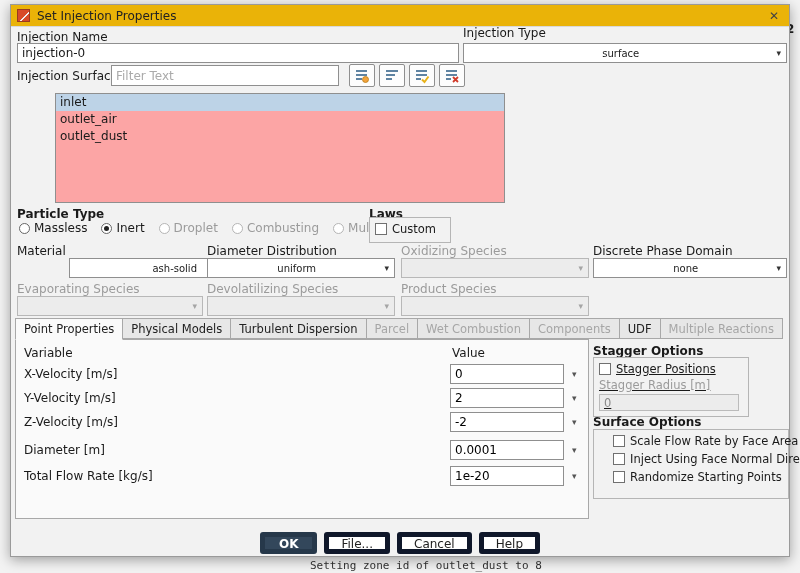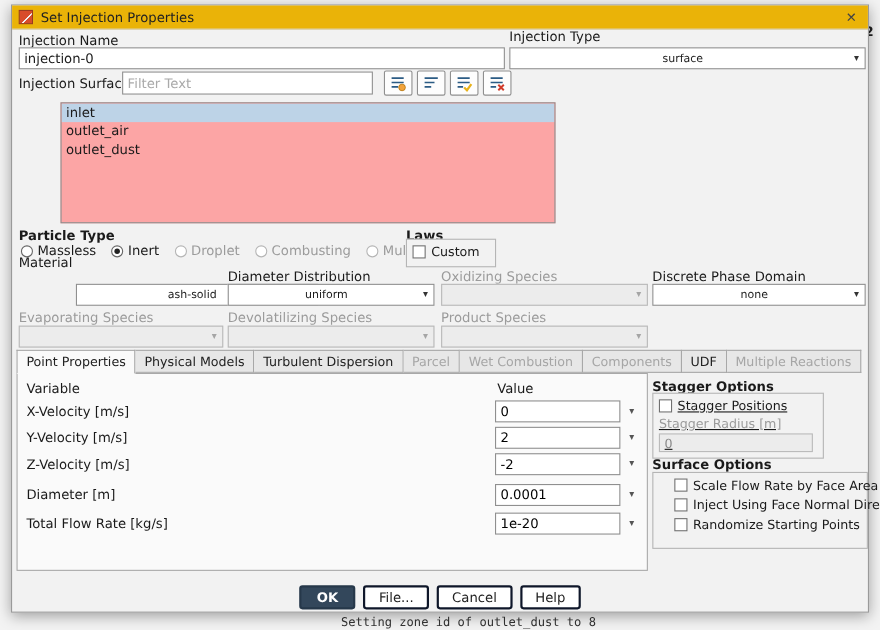--- a/index.html
+++ b/index.html
@@ -57,21 +57,21 @@
   .tabframe { position:absolute; left:4px; top:334px; width:574px; height:180px; background:#fafafa; border:1px solid #a8a8a8; z-index:1; }
   .pp-hdr { position:absolute; font-size:12px; color:#1a1a1a; }
   .pp-row { position:absolute; left:0; width:100%; height:22px; }
   .pp-label { position:absolute; left:8px; top:3px; font-size:12px; }
   .pp-input { position:absolute; left:434px; top:0; width:114px; height:20px; background:#fff; border:1px solid #8f8f8f; font:12px "DejaVu Sans",sans-serif; padding:0 4px; }
   .mini-arrow { position:absolute; left:556px; top:5px; font-size:9px; color:#555; cursor:pointer; }
 
   .ro-input { background:#ececec; border:1px solid #bbb; color:#8a8a8a; font:11.5px "DejaVu Sans",sans-serif; padding:0 4px; height:17px; width:140px; display:block; margin:2px 5px 0 5px; }
 
   .btnrow { position:absolute; left:0; right:0; top:527px; display:flex; justify-content:center; gap:7px; }
-  .btn { height:22px; padding:0 12px; background:#fff; border:2px solid #0f172a; border-radius:3px; font:12px "DejaVu Sans",sans-serif; color:#222; cursor:pointer; }
+  .btn { height:22px; padding:0 12px; background:#fff; border:5px solid #0f172a; border-radius:3px; font:12px "DejaVu Sans",sans-serif; color:#222; cursor:pointer; }
   .btn.primary { background:#33475b; border-color:#26384a; color:#fff; font-weight:bold; padding:0 14px; }
 </style>
 </head>
 <body>
 
 <div class="screen">
 
   <div class="frag-tr">2</div>
   <div class="console-line">Setting zone id of outlet_dust to 8</div>
 
@@ -151,21 +151,21 @@
       </span>
     </div>
 
     <div class="groupbox" style="left:358px; top:212px; width:82px; height:26px;">
       <div class="chk-row" style="margin-top:4px;">
         <span class="check"></span>
         <span class="clabel">Custom</span>
       </div>
     </div>
 
-    <span class="lbl" style="left:6px; top:227px;">Material</span>
+    <span class="lbl" style="left:6px; top:239px;">Material</span>
     <span class="lbl" style="left:196px; top:239px;">Diameter Distribution</span>
     <span class="lbl dim" style="left:390px; top:239px;">Oxidizing Species</span>
     <span class="lbl" style="left:582px; top:239px;">Discrete Phase Domain</span>
 
     <div class="dropdown" style="left:18px; top:253px; width:220px;margin-left:40px;">
       <span class="dval">ash-solid</span>
       <span class="darrow">▾</span>
     </div>
     <div class="dropdown" style="left:196px; top:253px; width:188px;">
       <span class="dval">uniform</span>

